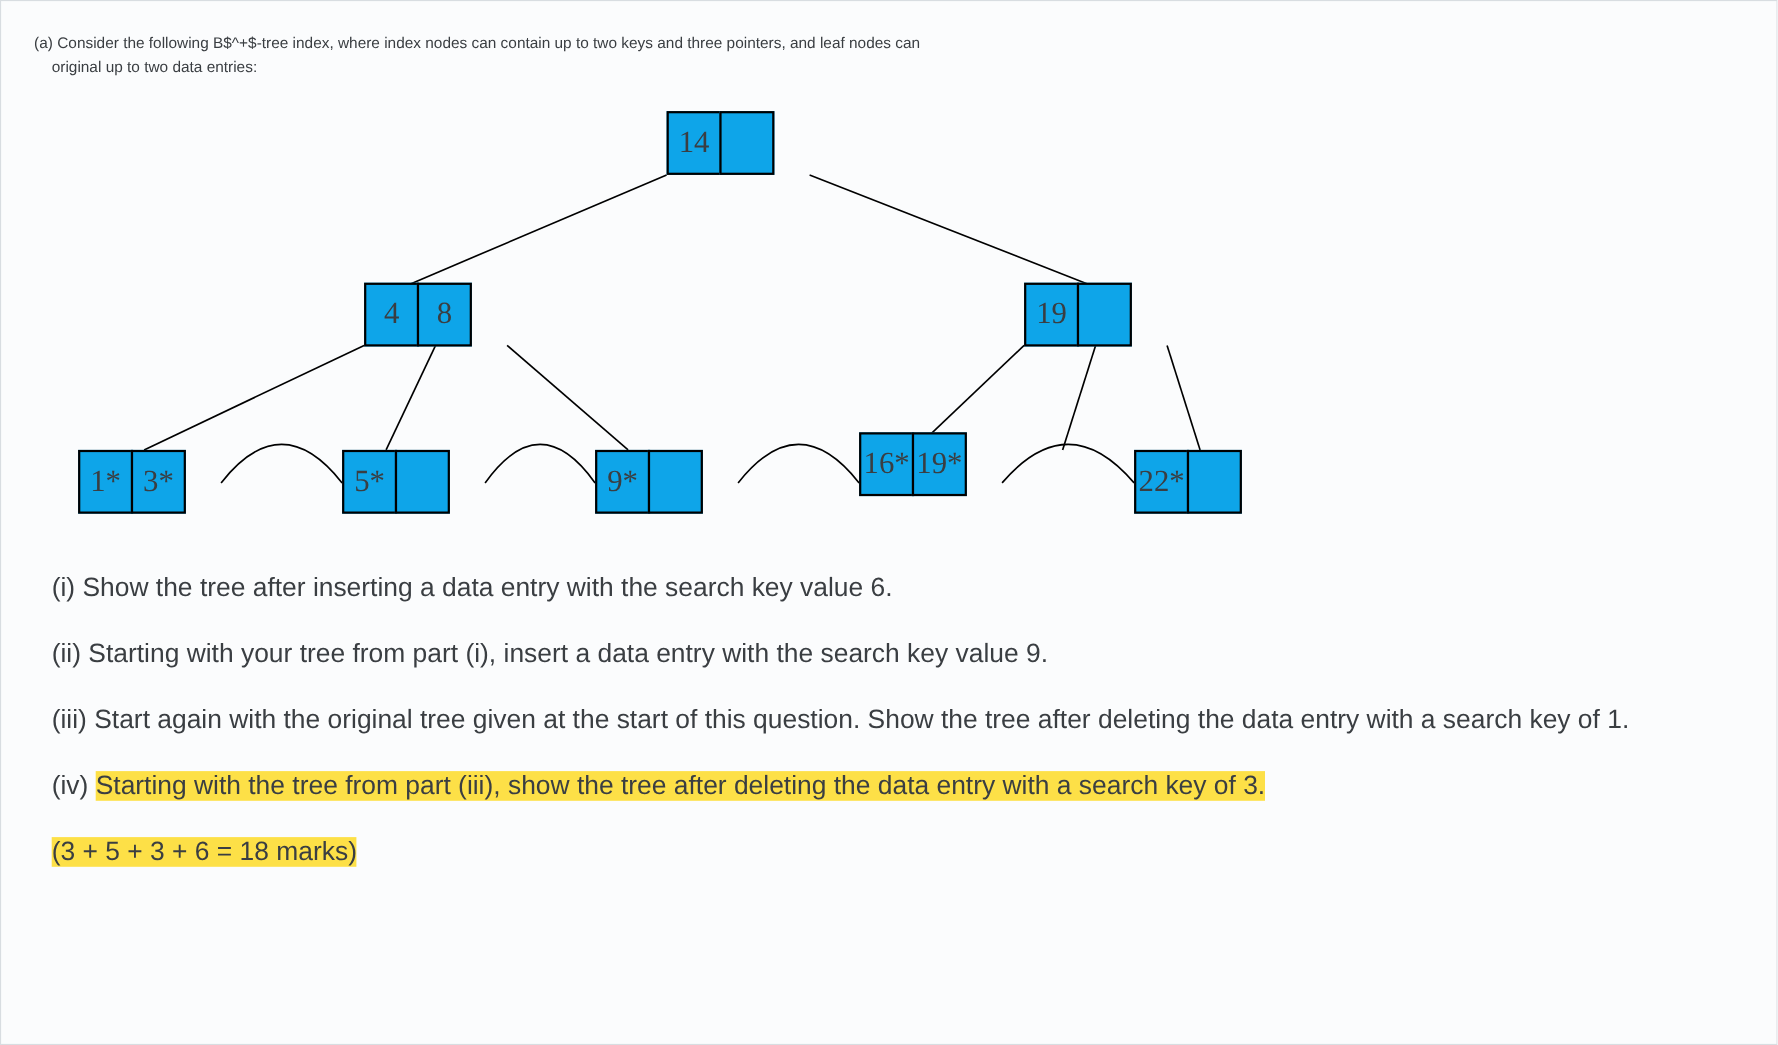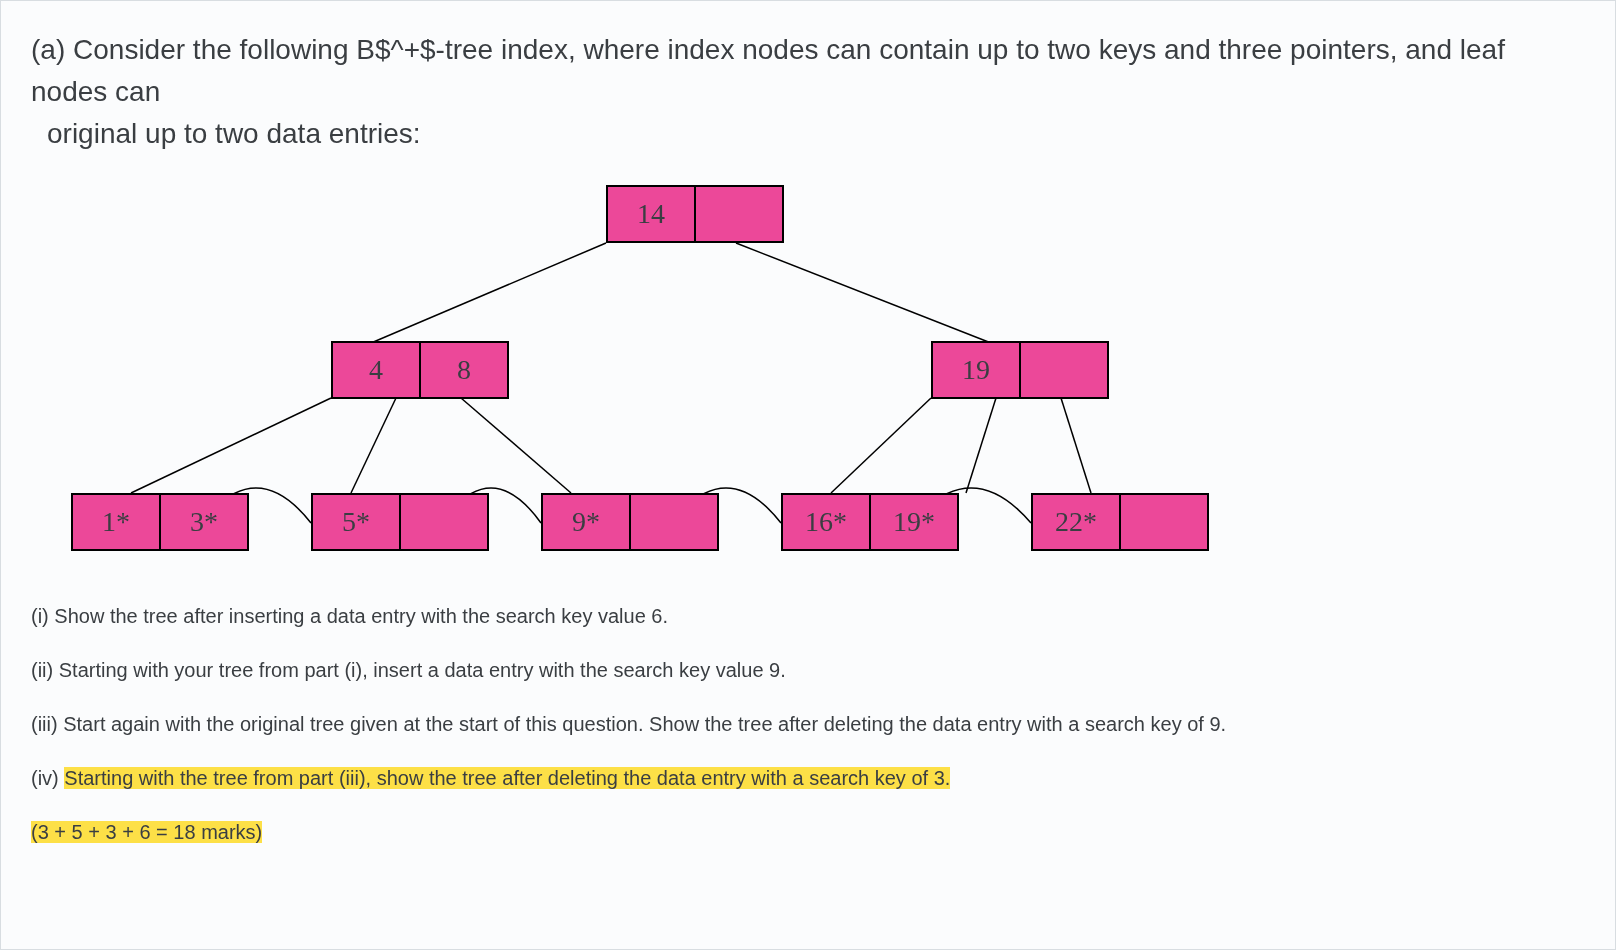--- a/index.html
+++ b/index.html
@@ -13,21 +13,21 @@
   .page {
     position: relative;
     width: 1616px;
     height: 950px;
     box-sizing: border-box;
     border: 1px solid #d8dde1;
     padding: 28px 30px 20px 30px;
     color: #3a3e42;
   }
   .question-text {
-    font-size: 28px;
+    font-size: 14px;
     line-height: 1.5;
     margin: 0;
   }
   .indent {
     padding-left: 16px;
   }
   .diagram {
     position: relative;
     width: 1100px;
     height: 400px;
@@ -40,38 +40,38 @@
     height: 400px;
     pointer-events: none;
   }
   .node {
     position: absolute;
     display: flex;
     font-family: "Times New Roman", serif;
     font-size: 28px;
   }
   .cell {
-    width: 90px;
+    width: 50px;
     height: 58px;
     border: 2px solid #000;
     display: flex;
     align-items: center;
     justify-content: center;
     box-sizing: border-box;
     margin-left: -2px;
-    background: #ec4899;
+    background: #0ea5e9;
   }
   .cell:first-child { margin-left: 0; }
   .sub-list {
     margin-top: 28px;
   }
   .sub-item {
-    font-size: 20px;
+    font-size: 24px;
     line-height: 1.5;
-    margin: 0 0 24px 0;
+    margin: 0 0 24px 16px;
     color: #3a3e42;
   }
   .highlight {
     background: #fde047;
   }
 </style>
 </head>
 <body>
 
 <div class="page">
@@ -121,33 +121,33 @@
       <div class="cell">3*</div>
     </div>
     <div class="node" style="left:250px; top:320px;">
       <div class="cell">5*</div>
       <div class="cell"></div>
     </div>
     <div class="node" style="left:480px; top:320px;">
       <div class="cell">9*</div>
       <div class="cell"></div>
     </div>
-    <div class="node" style="left:720px; top:320px;">
+    <div class="node" style="left:720px; top:304px;">
       <div class="cell">16*</div>
       <div class="cell">19*</div>
     </div>
     <div class="node" style="left:970px; top:320px;justify-content:flex-end;">
       <div class="cell">22*</div>
       <div class="cell"></div>
     </div>
   </div>
 
   <div class="sub-list">
     <p class="sub-item">(i) Show the tree after inserting a data entry with the search key value 6.</p>
     <p class="sub-item">(ii) Starting with your tree from part (i), insert a data entry with the search key value 9.</p>
-    <p class="sub-item">(iii) Start again with the original tree given at the start of this question. Show the tree after deleting the data entry with a search key of 9.</p>
+    <p class="sub-item">(iii) Start again with the original tree given at the start of this question. Show the tree after deleting the data entry with a search key of 1.</p>
     <p class="sub-item">
       <span>(iv) </span><span class="highlight">Starting with the tree from part (iii), show the tree after deleting the data entry with a search key of 3.</span>
     </p>
     <p class="sub-item"><span class="highlight">(3 + 5 + 3 + 6 = 18 marks)</span></p>
   </div>
 
 </div>
 
 </body></html>

